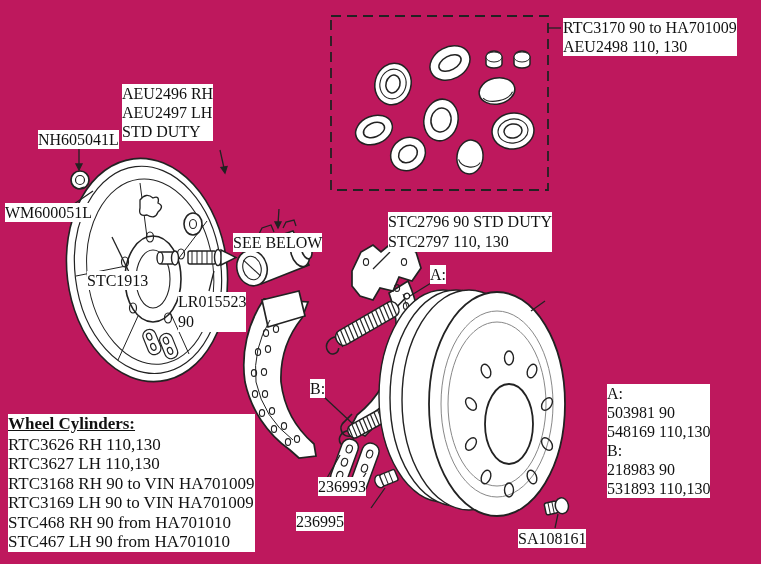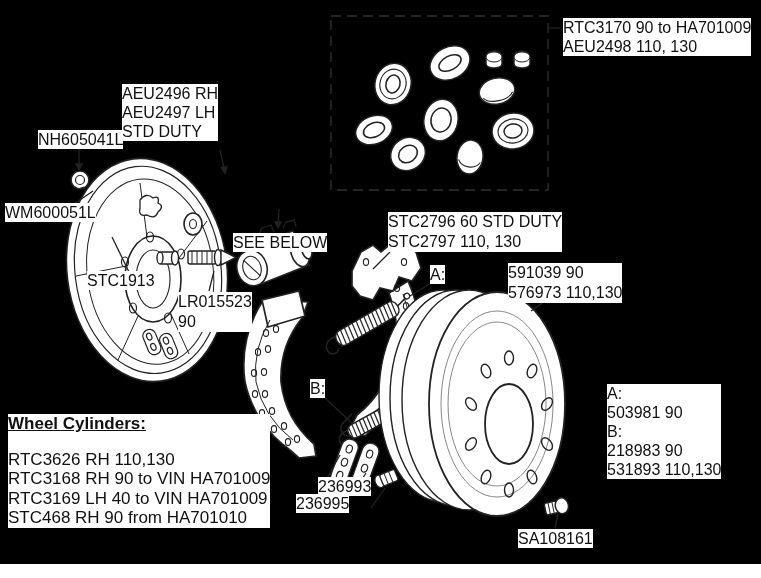--- a/index.html
+++ b/index.html
@@ -1,23 +1,23 @@
 <!DOCTYPE html>
 <html><head>
 <meta charset="utf-8">
 <style>
   html,body{margin:0;padding:0;background:#fff;}
-  #stage{position:relative;width:761px;height:564px;background:#000000;overflow:hidden;
-         font-family:Liberation Sans, sans-serif;color:#111;}
+  #stage{position:relative;width:761px;height:564px;background:#be185d;overflow:hidden;
+         font-family:Liberation Serif, serif;color:#111;}
   #art{position:absolute;left:0;top:0;}
   .lbl{position:absolute;font-size:16px;line-height:19px;white-space:nowrap;background:#fff;
        color:#111;z-index:2;}
   .lbl div{background:#fff;}
   .wc{position:absolute;font-size:17px;line-height:19.5px;white-space:nowrap;z-index:2;background:#fff;}
-  .wc .t{font-weight:bold;text-decoration:underline;margin-bottom:16px;}
+  .wc .t{font-weight:bold;text-decoration:underline;margin-bottom:1px;}
 </style>
 </head>
 <body>
 
 <div id="stage">
 
   <svg id="art" width="761" height="578" viewBox="0 0 761 578">
 
     <g fill="none" stroke="#222" stroke-width="1.8">
       <rect x="331" y="16" width="217" height="174" stroke-dasharray="10 6"></rect>
@@ -320,56 +320,55 @@
     <div>STD DUTY</div>
   </div>
 
   <div class="lbl" style="left:6px;top:130px;margin-left:32px;">NH605041L</div>
 
   <div class="lbl" style="left:5px;top:203px;">WM600051L</div>
 
   <div class="lbl" style="left:233px;top:189px;margin-top:44px;">SEE BELOW</div>
 
   <div class="lbl" style="left:388px;top:212px;line-height:20px;">
-    <div>STC2796 60 STD DUTY</div>
+    <div>STC2796 90 STD DUTY</div>
     <div>STC2797 110, 130</div>
   </div>
 
   <div class="lbl" style="left:430px;top:265px;">A:</div>
 
-  <div class="lbl" style="left:508px;top:263px;line-height:20px;">
-    <div>591039 90</div>
-    <div>576973 110,130</div>
-  </div>
 
   <div class="lbl" style="left:87px;top:271px;">STC1913</div>
 
   <div class="lbl" style="left:178px;top:292px;line-height:20px;">
     <div>LR015523</div>
     <div>90</div>
   </div>
 
   <div class="lbl" style="left:310px;top:379px;">B:</div>
 
   <div class="lbl" style="left:607px;top:384px;">
     <div>A:</div>
     <div>503981 90</div>
+    <div>548169 110,130</div>
     <div>B:</div>
     <div>218983 90</div>
     <div>531893 110,130</div>
   </div>
 
   <div class="lbl" style="left:272px;top:477px;margin-left:46px;">236993</div>
 
-  <div class="lbl" style="left:296px;top:494px;">236995</div>
+  <div class="lbl" style="left:296px;top:512px;">236995</div>
 
 
   <div class="lbl" style="left:518px;top:529px;">SA108161</div>
 
   <div class="wc" style="left:8px;top:414px;">
     <div class="t">Wheel Cylinders:</div>
     <div>RTC3626 RH 110,130</div>
+    <div>RTC3627 LH 110,130</div>
     <div>RTC3168 RH 90 to VIN HA701009</div>
-    <div>RTC3169 LH 40 to VIN HA701009</div>
+    <div>RTC3169 LH 90 to VIN HA701009</div>
     <div>STC468 RH 90 from HA701010</div>
+    <div>STC467 LH 90 from HA701010</div>
   </div>
 
 </div>
 
 </body></html>

